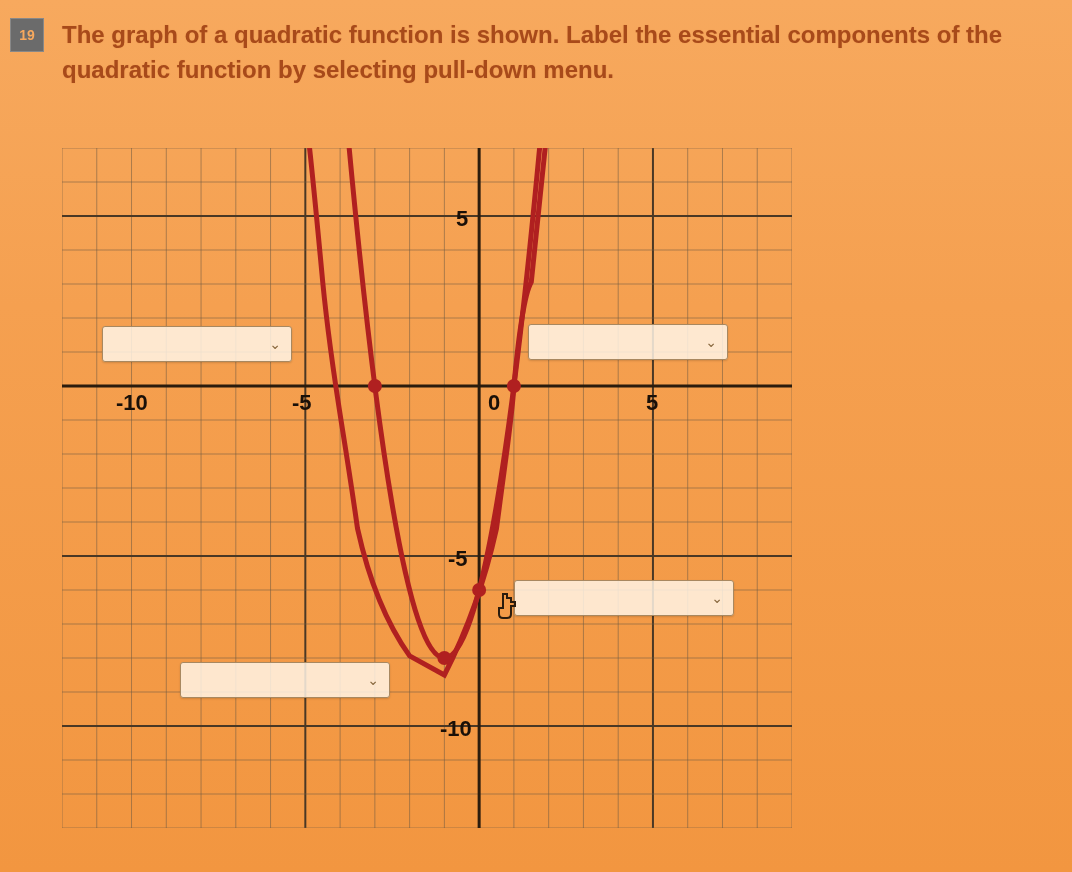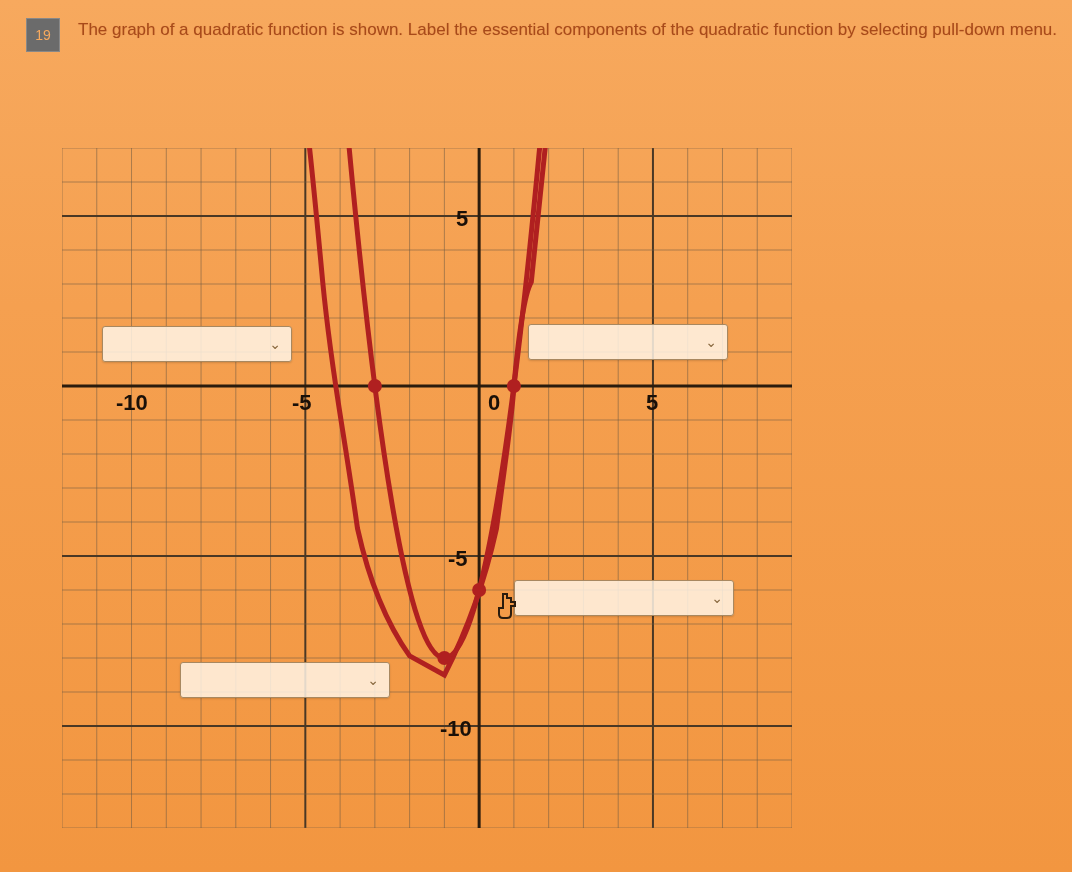--- a/index.html
+++ b/index.html
@@ -19,29 +19,28 @@
   }
   .qnum {
     width: 34px;
     height: 34px;
     background: #6b6b6b;
     color: #f7a95e;
     border: 1px solid #888;
     display: flex;
     align-items: center;
     justify-content: center;
-    font-weight: normal;
+    font-weight: bold;
     font-size: 14px;
     flex-shrink: 0;
-    margin-left: 16px;
   }
   .prompt {
     color: #a84a1a;
-    font-size: 17px;
-    font-weight: normal;
+    font-size: 24px;
+    font-weight: bold;
     line-height: 1.45;
     text-shadow: 0 0 1px rgba(168,74,26,.3);
   }
   .graph-wrap {
     position: absolute;
     left: 62px;
     top: 148px;
     width: 730px;
     height: 680px;
   }

